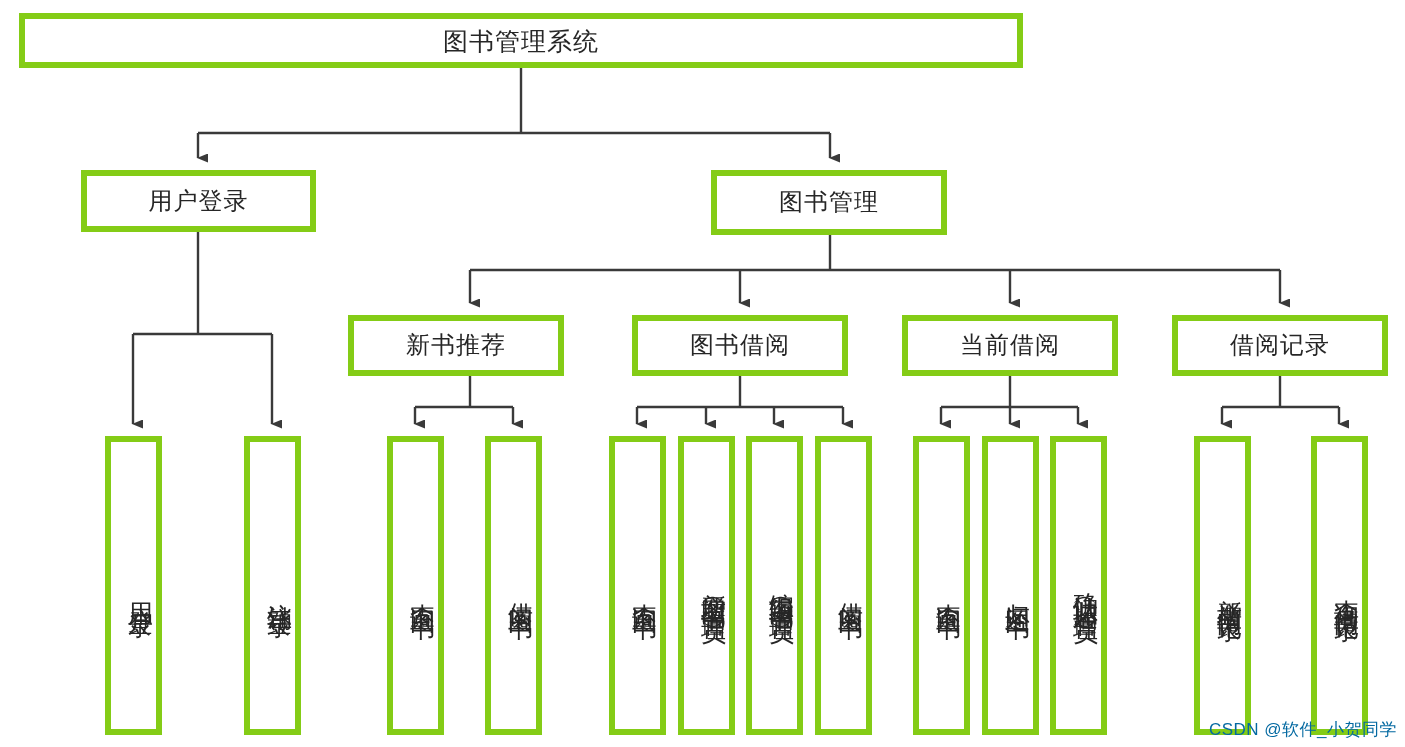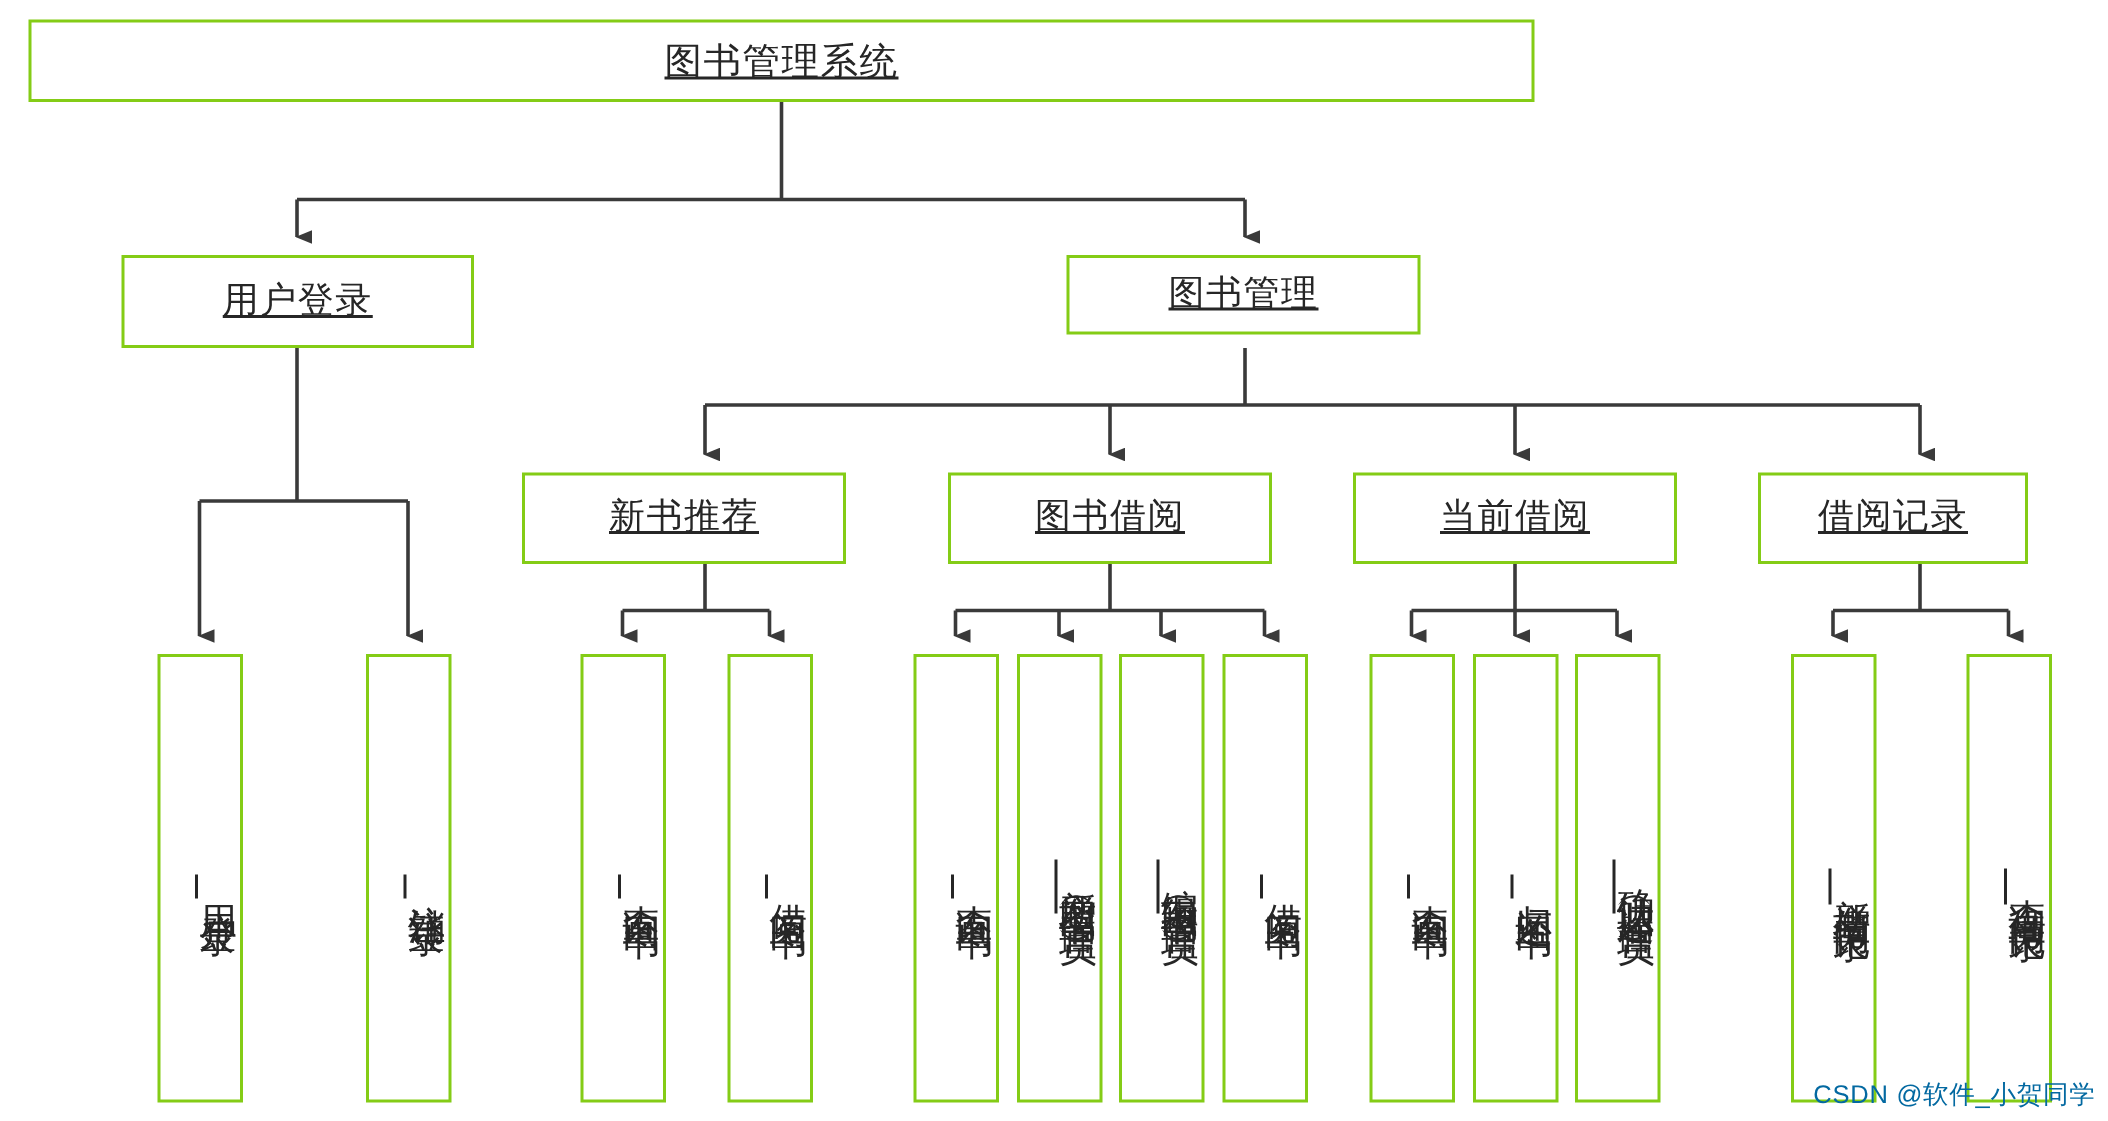--- a/index.html
+++ b/index.html
@@ -22,27 +22,26 @@
     position: absolute;
     left: 0;
     top: 0;
     width: 1405px;
     height: 747px;
   }
   .node {
     position: absolute;
     box-sizing: border-box;
     background: #ffffff;
-    border: 2px solid #84cc16;
+    border: 6px solid #84cc16;
     display: flex;
     align-items: center;
     justify-content: center;
     color: #262626;
     text-align: center;
-    text-decoration: underline;
   }
   .node-h {
     font-size: 24px;
     line-height: 1.2;
     letter-spacing: 1px;
   }
   .node-root {
     font-size: 25px;
   }
   .node-v {
@@ -122,26 +121,26 @@
       <line x1="1280" y1="376" x2="1280" y2="407"></line>
       <line x1="1222" y1="407" x2="1339" y2="407"></line>
       <line x1="1222" y1="407" x2="1222" y2="424" marker-end="url(#arrowhead)"></line>
       <line x1="1339" y1="407" x2="1339" y2="424" marker-end="url(#arrowhead)"></line>
     </g>
   </svg>
 
   <div class="node node-h node-root" style="left:19px; top:13px; width:1004px; height:55px;">图书管理系统</div>
 
   <div class="node node-h" style="left:81px; top:170px; width:235px; height:62px;">用户登录</div>
-  <div class="node node-h" style="left:711px; top:170px; width:236px; height:53px;">图书管理</div>
+  <div class="node node-h" style="left:711px; top:170px; width:236px; height:65px;">图书管理</div>
 
   <div class="node node-h" style="left:348px; top:315px; width:216px; height:61px;">新书推荐</div>
   <div class="node node-h" style="left:902px; top:315px; width:216px; height:61px;">当前借阅</div>
   <div class="node node-h" style="left:632px; top:315px; width:216px; height:61px;">图书借阅</div>
-  <div class="node node-h" style="left:1172px; top:315px; width:180px; height:61px;">借阅记录</div>
+  <div class="node node-h" style="left:1172px; top:315px; width:216px; height:61px;">借阅记录</div>
 
   <div class="node node-v" style="left:105px; top:436px; width:57px; height:299px;">
     <span>用户登录</span>
   </div>
   <div class="node node-v" style="left:244px; top:436px; width:57px; height:299px;">
     <span>注销登录</span>
   </div>
 
   <div class="node node-v" style="left:387px; top:436px; width:57px; height:299px;">
     <span>查询图书</span>

